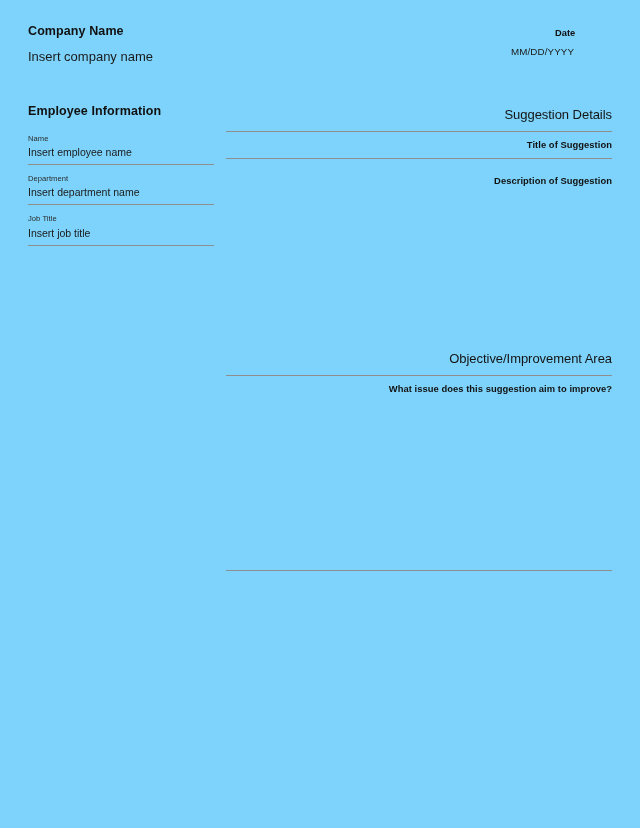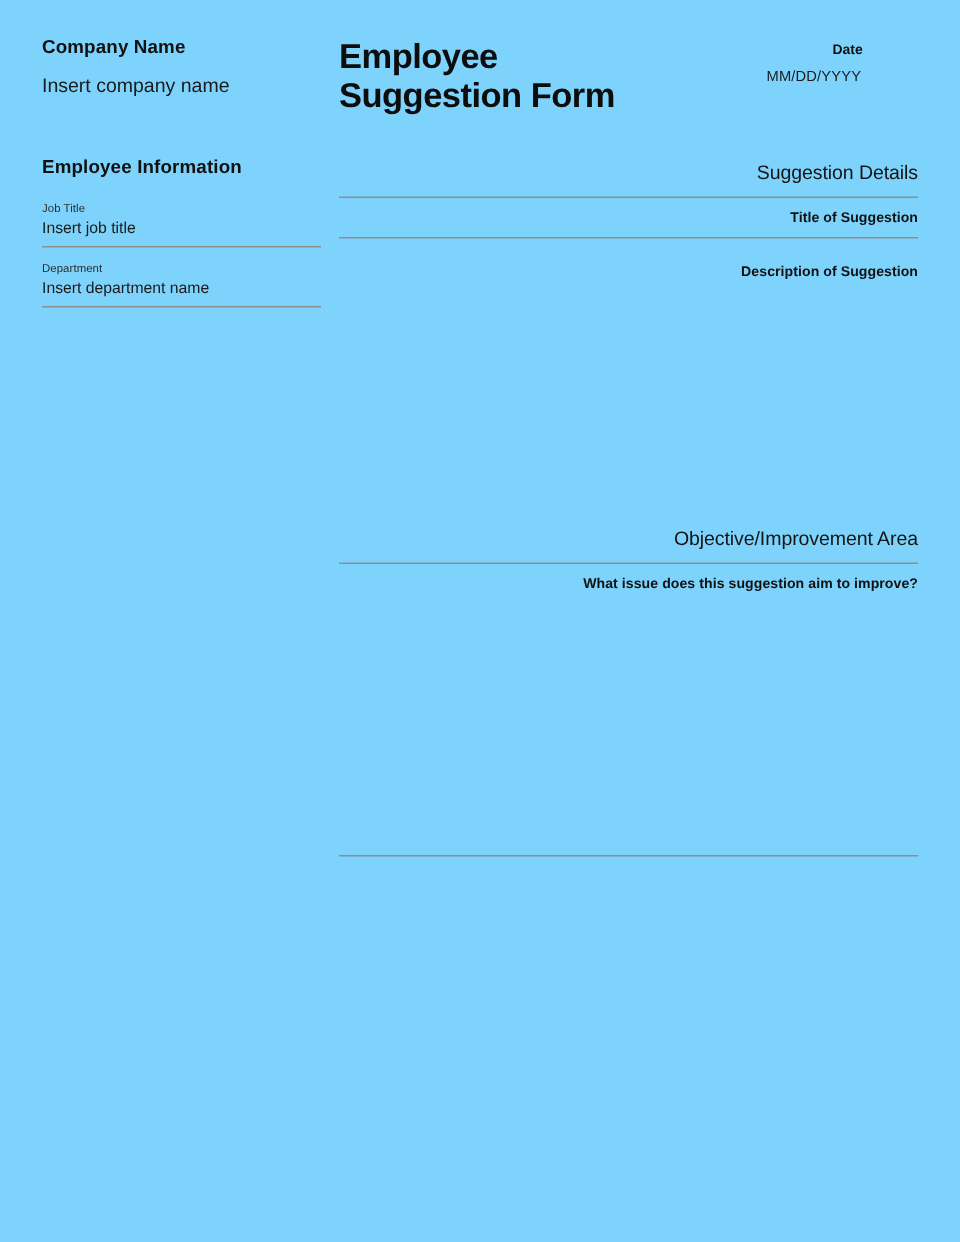--- a/index.html
+++ b/index.html
@@ -187,39 +187,43 @@
 
     <div class="company-block">
       <div class="company-title">Company Name</div>
       <div class="company-placeholder">Insert company name</div>
     </div>
 
     <div class="emp-info-title">Employee Information</div>
 
     <div class="fields">
 
+      <div class="field">
+        <div class="field-label">Name</div>
+        <div class="field-value">Insert employee name</div>
+        <div class="field-rule"></div>
+      </div>
+
+      <div class="field">
+        <div class="field-label">Department</div>
+        <div class="field-value">Insert department name</div>
+        <div class="field-rule"></div>
+      </div>
 
       <div class="field">
         <div class="field-label">Job Title</div>
         <div class="field-value">Insert job title</div>
         <div class="field-rule"></div>
       </div>
 
-      <div class="field">
-        <div class="field-label">Department</div>
-        <div class="field-value">Insert department name</div>
-        <div class="field-rule"></div>
-      </div>
-
     </div>
   </div>
 
   <div class="right-col">
 
-    <h1 class="doc-title"><span>Employee</span><br><span>Suggestion Form</span></h1>
 
     <div class="date-block">
       <div class="date-label">Date</div>
       <div class="date-value">MM/DD/YYYY</div>
     </div>
 
     <div class="section" style="top: 83px;">
       <div class="section-heading">Suggestion Details</div>
       <div class="section-rule"></div>
       <div class="prompt">Title of Suggestion</div>

